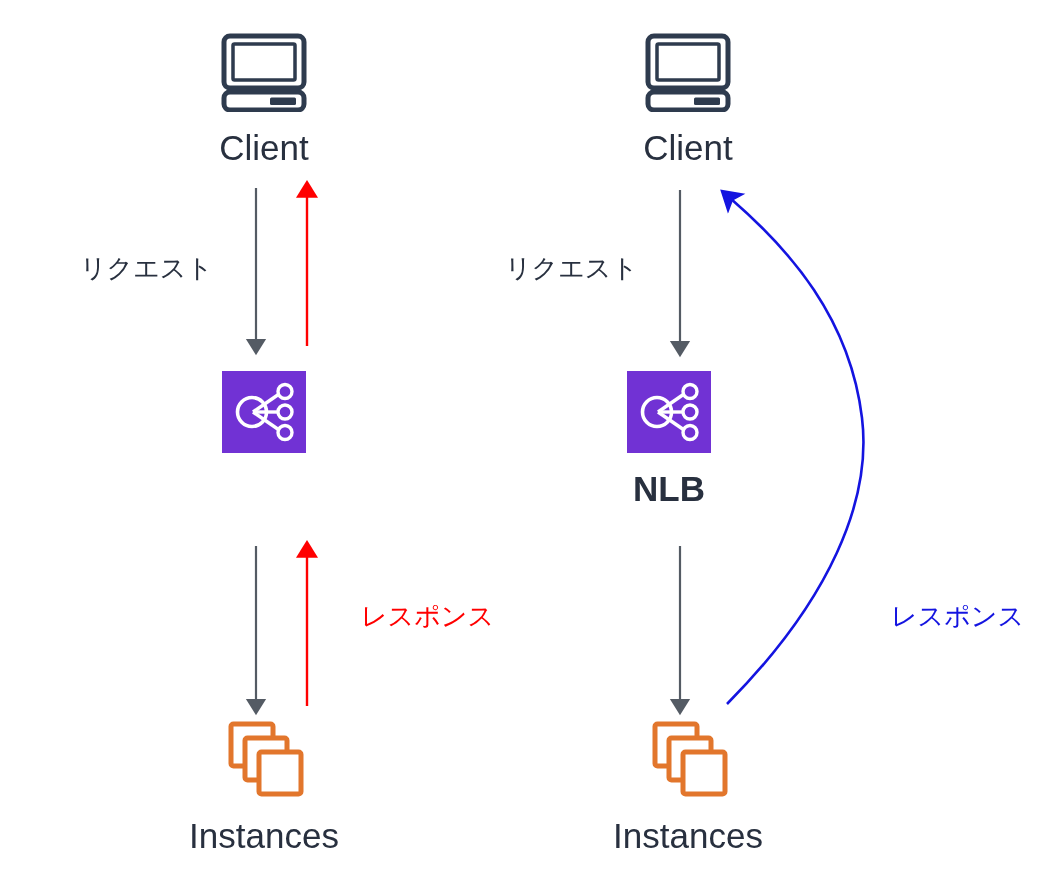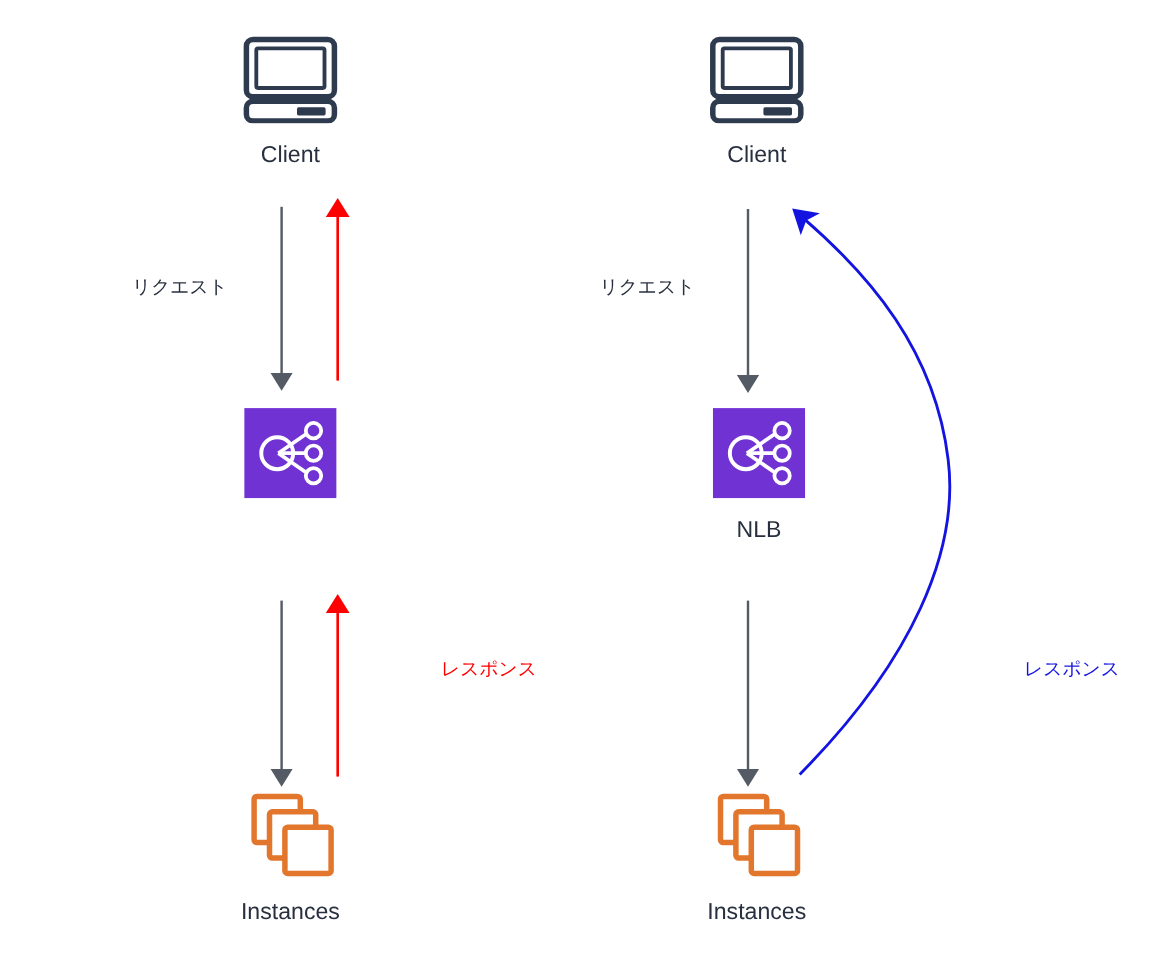--- a/index.html
+++ b/index.html
@@ -30,33 +30,32 @@
     position: absolute;
     display: flex;
     flex-direction: column;
     align-items: center;
   }
   .icon-box {
     position: relative;
   }
   .node-label {
     margin-top: 12px;
-    font-size: 21px;
+    font-size: 35px;
     line-height: 1.15;
     color: #28303f;
     white-space: nowrap;
     font-family: "Liberation Sans", "DejaVu Sans", sans-serif;
   }
   .edge-label {
     position: absolute;
-    font-size: 17px;
+    font-size: 26px;
     line-height: 1.2;
     white-space: nowrap;
-    font-family: Liberation Mono, monospace;
-    margin-left: 40px;
+    font-family: Liberation Serif, serif;
   }
   .edge-label.request {
     color: #28303f;
   }
   .edge-label.response-red {
     color: #ff0000;
   }
   .edge-label.response-blue {
     color: #1414e0;
   }
@@ -141,21 +140,21 @@
       <svg width="104" height="80" viewBox="0 0 104 80" aria-hidden="true">
         <rect x="12" y="4" width="80" height="52" rx="6" ry="6" fill="#ffffff" stroke="#2e3b4e" stroke-width="5"></rect>
         <rect x="21" y="12" width="62" height="36" rx="1.5" ry="1.5" fill="#ffffff" stroke="#2e3b4e" stroke-width="3.5"></rect>
         <rect x="12" y="60" width="80" height="18" rx="6" ry="6" fill="#ffffff" stroke="#2e3b4e" stroke-width="5"></rect>
         <rect x="58" y="65.5" width="26" height="7.5" rx="1.5" ry="1.5" fill="#2e3b4e"></rect>
       </svg>
     </div>
     <div class="node-label">Client</div>
   </div>
 
-  <div class="node" style="left:616px; top:371px; width:148px;">
+  <div class="node" style="left:595px; top:371px; width:148px;font-weight:bold;">
     <div class="icon-box">
       <svg width="84" height="82" viewBox="0 0 84 82" aria-hidden="true">
         <rect x="0" y="0" width="84" height="82" fill="#7132d4"></rect>
         <g fill="none" stroke="#ffffff" stroke-width="3.4">
           <line x1="31" y1="41" x2="60" y2="21"></line>
           <line x1="31" y1="41" x2="60" y2="41"></line>
           <line x1="31" y1="41" x2="60" y2="61"></line>
         </g>
         <circle cx="30" cy="41" r="14.5" fill="none" stroke="#ffffff" stroke-width="3.6"></circle>
         <circle cx="63" cy="20.5" r="7" fill="#7132d4" stroke="#ffffff" stroke-width="3.4"></circle>

